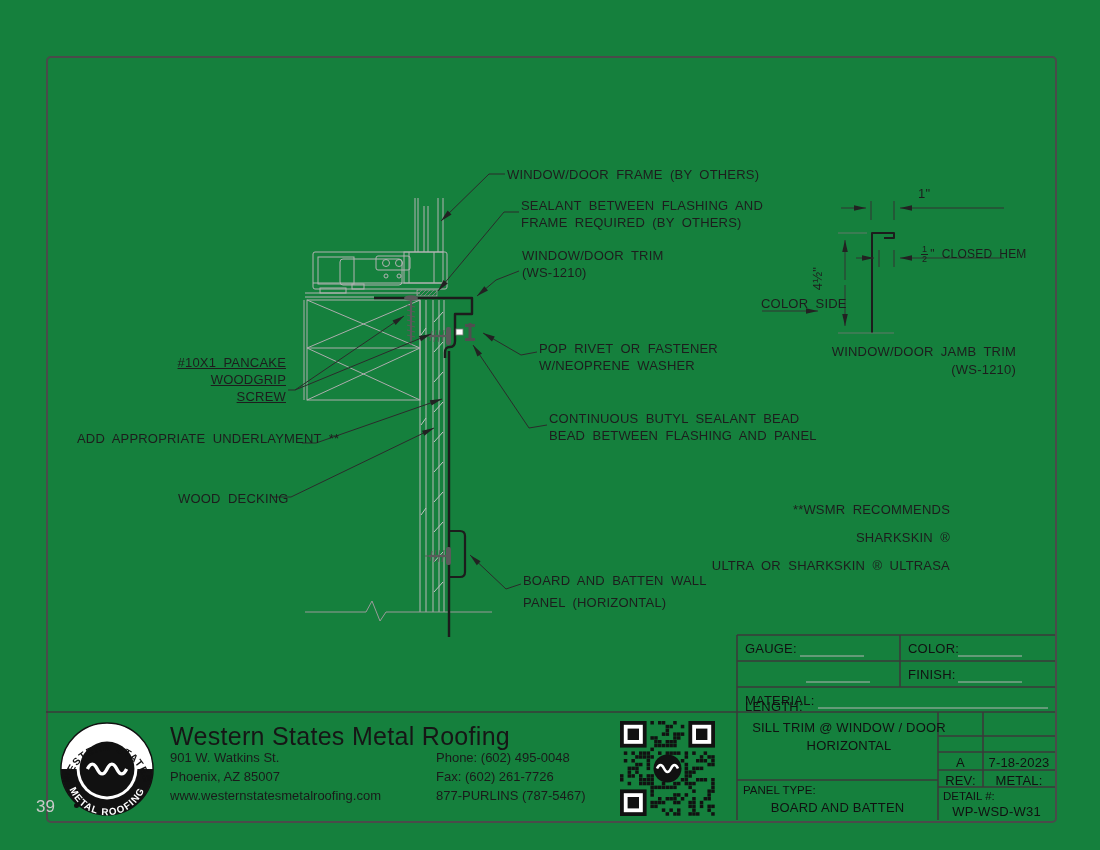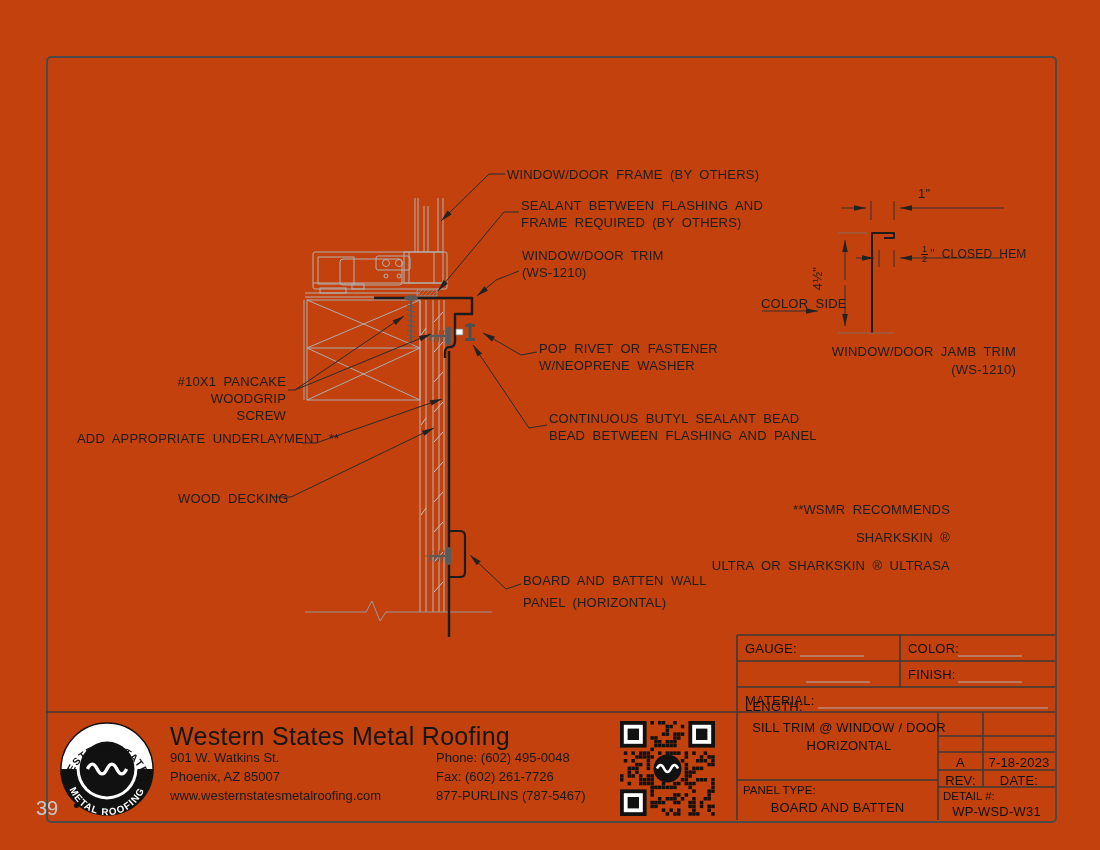--- a/index.html
+++ b/index.html
@@ -1,16 +1,16 @@
 <!DOCTYPE html>
 <html><head>
 <meta charset="utf-8">
 <style>
   html,body{margin:0;padding:0;background:#fff;}
-  #page{position:relative;width:1100px;height:850px;background:#c2410c;overflow:hidden;
+  #page{position:relative;width:1100px;height:850px;background:#15803d;overflow:hidden;
         font-family:"Liberation Sans",sans-serif;color:#111;}
   .abs{position:absolute;}
   #border{left:46px;top:56px;width:1007px;height:763px;border:2px solid #4a4a4a;border-radius:5px;}
   svg.overlay{left:0;top:0;width:1100px;height:850px;pointer-events:none;}
   
   .cad{font-size:13px;letter-spacing:.2px;word-spacing:3.5px;line-height:17px;
        white-space:pre-line;color:#1d1d1d;}
   .cad.right{text-align:right;}
   .cad.center{text-align:right;}
   .rot{transform:rotate(-90deg);transform-origin:center;}
@@ -18,21 +18,21 @@
   .frac{display:inline-block;vertical-align:middle;text-align:center;font-size:9px;line-height:9px;margin-right:2px;}
   .frac .fr-num{display:block;border-bottom:1px solid #1d1d1d;padding:0 1px;}
   .frac .fr-den{display:block;}
   
   .tb{font-size:13px;color:#111;letter-spacing:.2px;}
   .tb-small{font-size:11.5px;color:#111;}
   .tb-center{text-align:center;white-space:pre-line;line-height:18px;}
   
   .co-name{font-size:25px;letter-spacing:.3px;color:#161616;}
   .co-line{font-size:13px;color:#1a1a1a;}
-  .pgnum{font-size:20px;color:#c9c9c9;}
+  .pgnum{font-size:17px;color:#c9c9c9;}
   .dot{width:5px;height:5px;border-radius:50%;background:#111;}
 </style>
 </head>
 <body>
 
 <div id="page">
 
   <div class="abs" id="border"></div>
 
   <svg class="abs overlay" viewBox="0 0 1100 850">
@@ -214,21 +214,21 @@
 
   <div class="abs cad" style="left:507px;top:166px;">WINDOW/DOOR FRAME (BY OTHERS)</div>
   <div class="abs cad" style="left:521px;top:197px;">SEALANT BETWEEN FLASHING AND
 FRAME REQUIRED (BY OTHERS)</div>
   <div class="abs cad" style="left:522px;top:247px;">WINDOW/DOOR TRIM
 (WS-1210)</div>
   <div class="abs cad" style="left:539px;top:340px;">POP RIVET OR FASTENER
 W/NEOPRENE WASHER</div>
   <div class="abs cad" style="left:549px;top:410px;">CONTINUOUS BUTYL SEALANT BEAD
 BEAD BETWEEN FLASHING AND PANEL</div>
-  <div class="abs cad right" style="left:100px;top:373px;width:186px;">#10X1 PANCAKE WOODGRIP
+  <div class="abs cad right" style="left:100px;top:354px;width:186px;text-decoration:underline;">#10X1 PANCAKE WOODGRIP
 SCREW</div>
   <div class="abs cad" style="left:77px;top:430px;">ADD APPROPRIATE UNDERLAYMENT **</div>
   <div class="abs cad" style="left:178px;top:490px;">WOOD DECKING</div>
   <div class="abs cad" style="left:523px;top:570px;line-height:22px;">BOARD AND BATTEN WALL
 PANEL (HORIZONTAL)</div>
   <div class="abs cad center" style="left:710px;top:496px;width:240px;line-height:28px;">**WSMR RECOMMENDS SHARKSKIN ®
 ULTRA OR SHARKSKIN ® ULTRASA</div>
 
   <div class="abs cad" style="left:918px;top:185px;">1"</div>
   <div class="abs cad rot" style="left:806px;top:270px;">4½"</div>
@@ -244,21 +244,21 @@
   <div class="abs tb" style="left:745px;top:667px;margin-top:32px;">LENGTH:</div>
   <div class="abs tb" style="left:908px;top:667px;">FINISH:</div>
   <div class="abs tb" style="left:745px;top:693px;">MATERIAL:</div>
   <div class="abs tb tb-center" style="left:737px;top:719px;width:224px;">SILL TRIM @ WINDOW / DOOR
 HORIZONTAL</div>
   <div class="abs tb-small" style="left:743px;top:784px;">PANEL TYPE:</div>
   <div class="abs tb tb-center" style="left:737px;top:799px;width:201px;">BOARD AND BATTEN</div>
   <div class="abs tb tb-center" style="left:938px;top:754px;width:45px;">A</div>
   <div class="abs tb tb-center" style="left:983px;top:754px;width:72px;">7-18-2023</div>
   <div class="abs tb tb-center" style="left:938px;top:772px;width:45px;text-align:center;">REV:</div>
-  <div class="abs tb tb-center" style="left:983px;top:772px;width:72px;">DATE:</div>
+  <div class="abs tb tb-center" style="left:983px;top:772px;width:72px;">METAL:</div>
   <div class="abs tb-small" style="left:943px;top:790px;">DETAIL #:</div>
   <div class="abs tb tb-center" style="left:938px;top:803px;width:117px;">WP-WSD-W31</div>
 
   <svg class="abs" style="left:58px;top:720px;" width="98" height="98" viewBox="0 0 100 100">
     <circle cx="50" cy="50" r="47" fill="#fff" stroke="#111" stroke-width="1.5"></circle>
     <path d="M3,50 A47,47 0 0 0 97,50 Z" fill="#111"></path>
     <circle cx="50" cy="50" r="31" fill="#fff"></circle>
     <circle cx="50" cy="50" r="28" fill="#111"></circle>
     <path d="M30,50 q5,-10 10,0 q5,10 10,0 q5,-10 10,0 q5,10 10,0" stroke="#fff" stroke-width="3.5" fill="none"></path>
     <defs>

